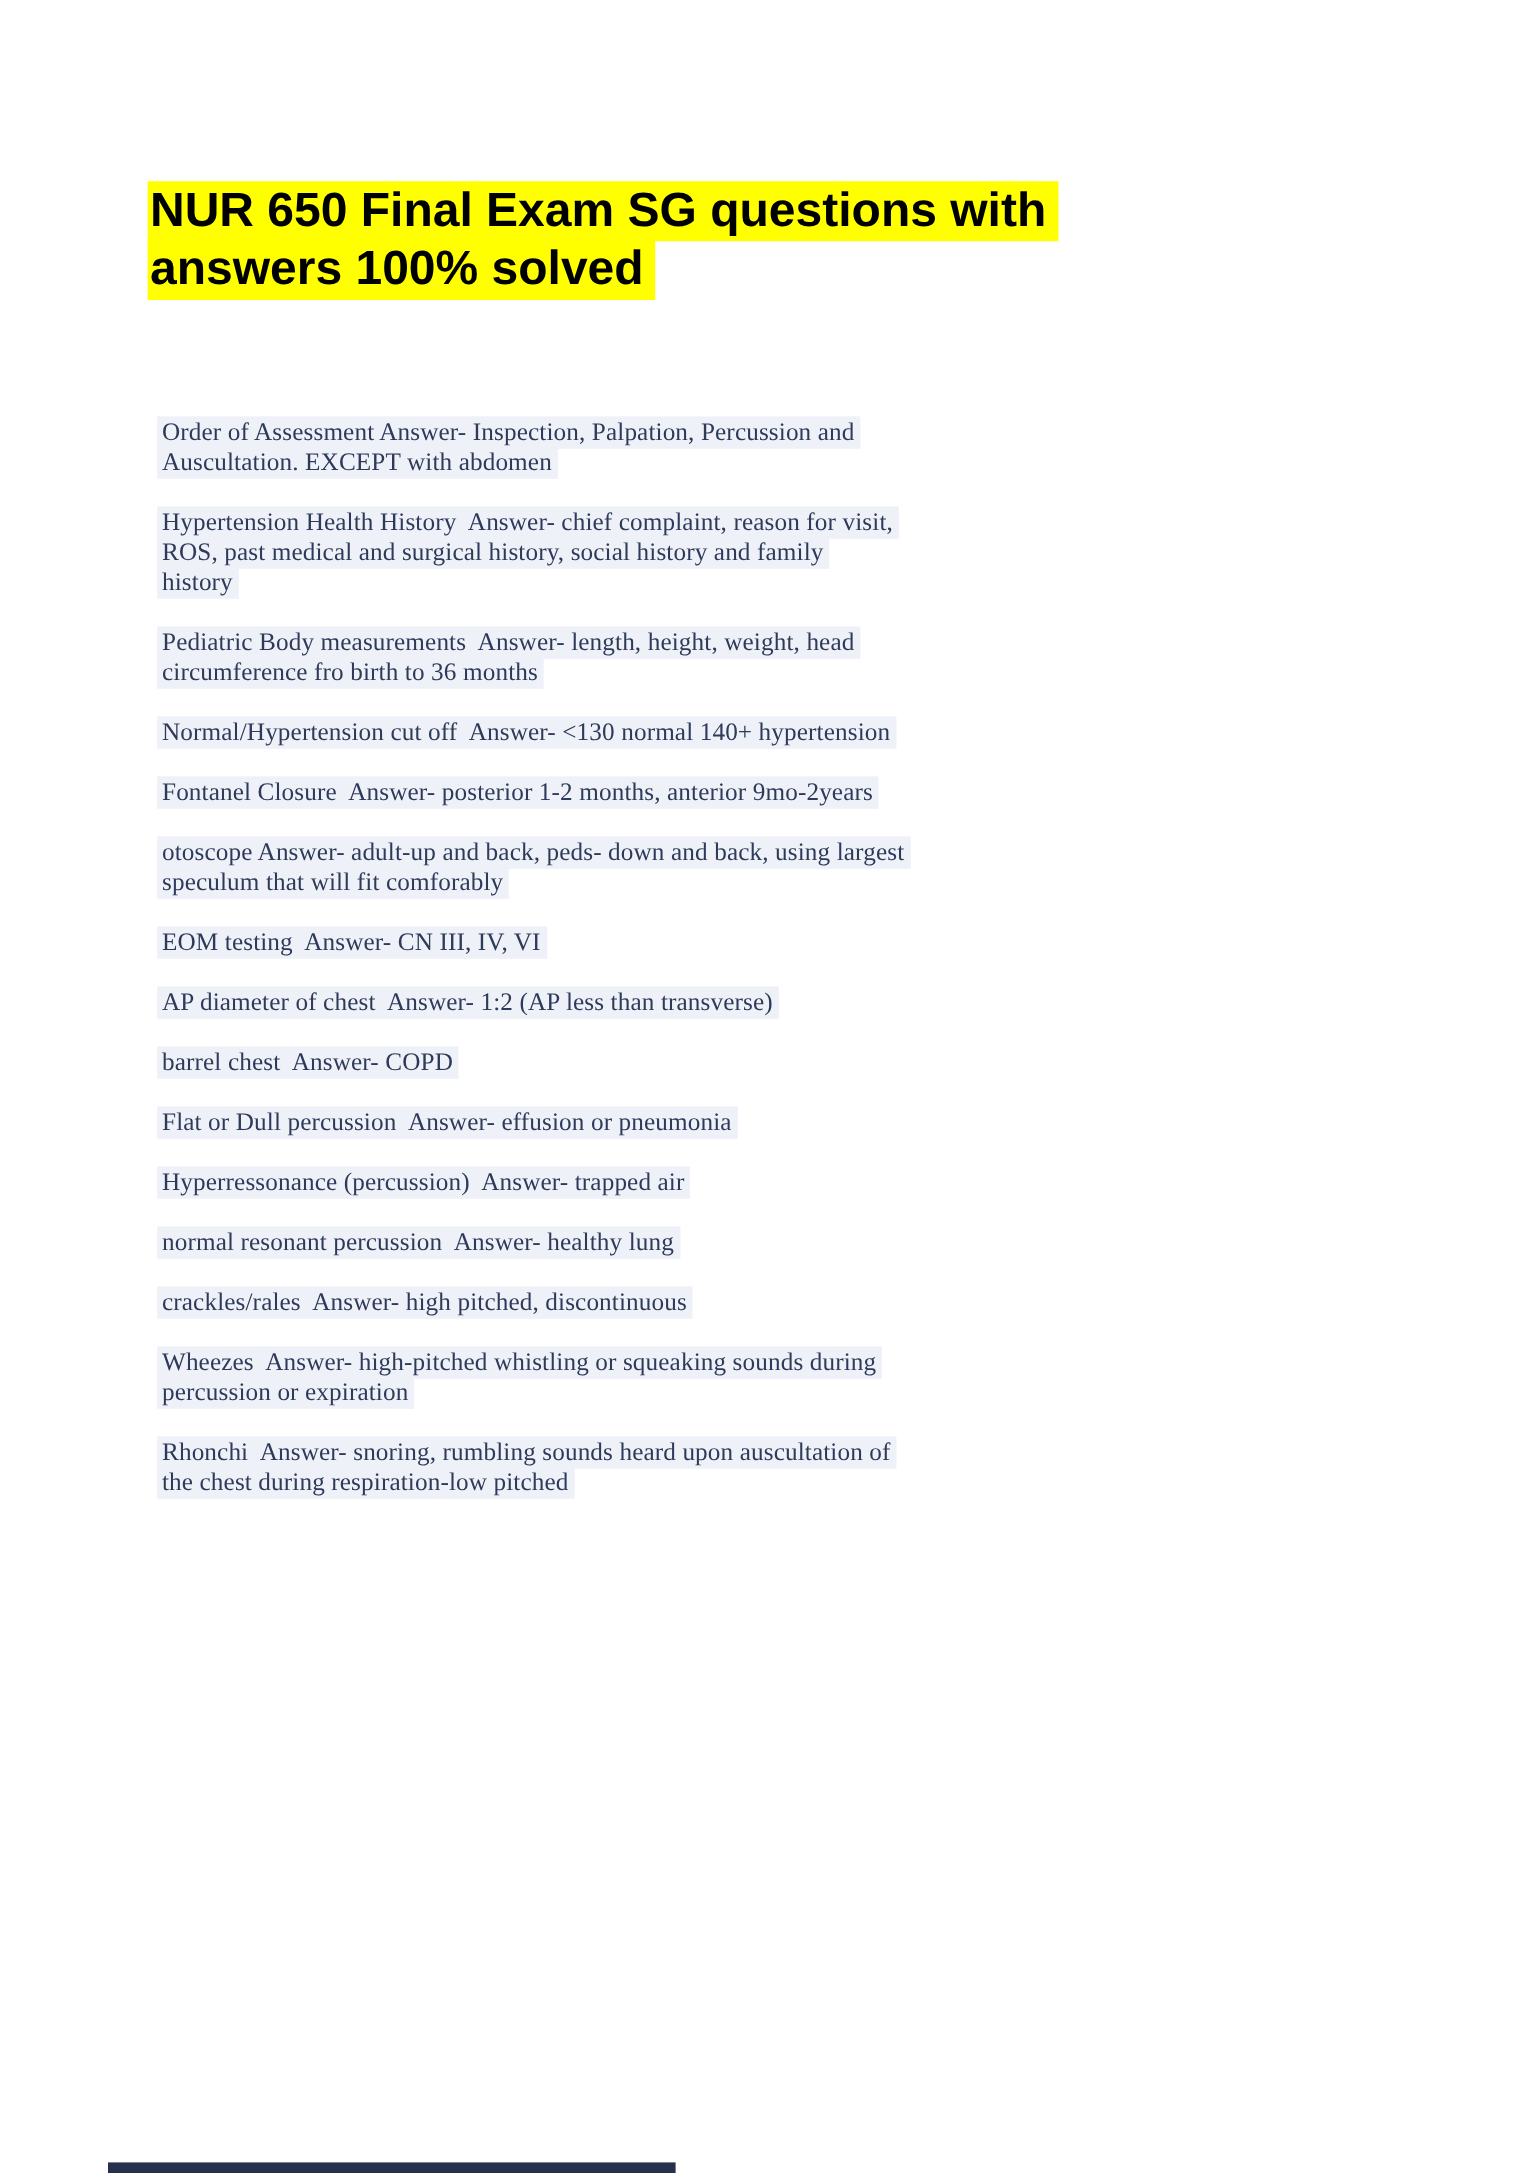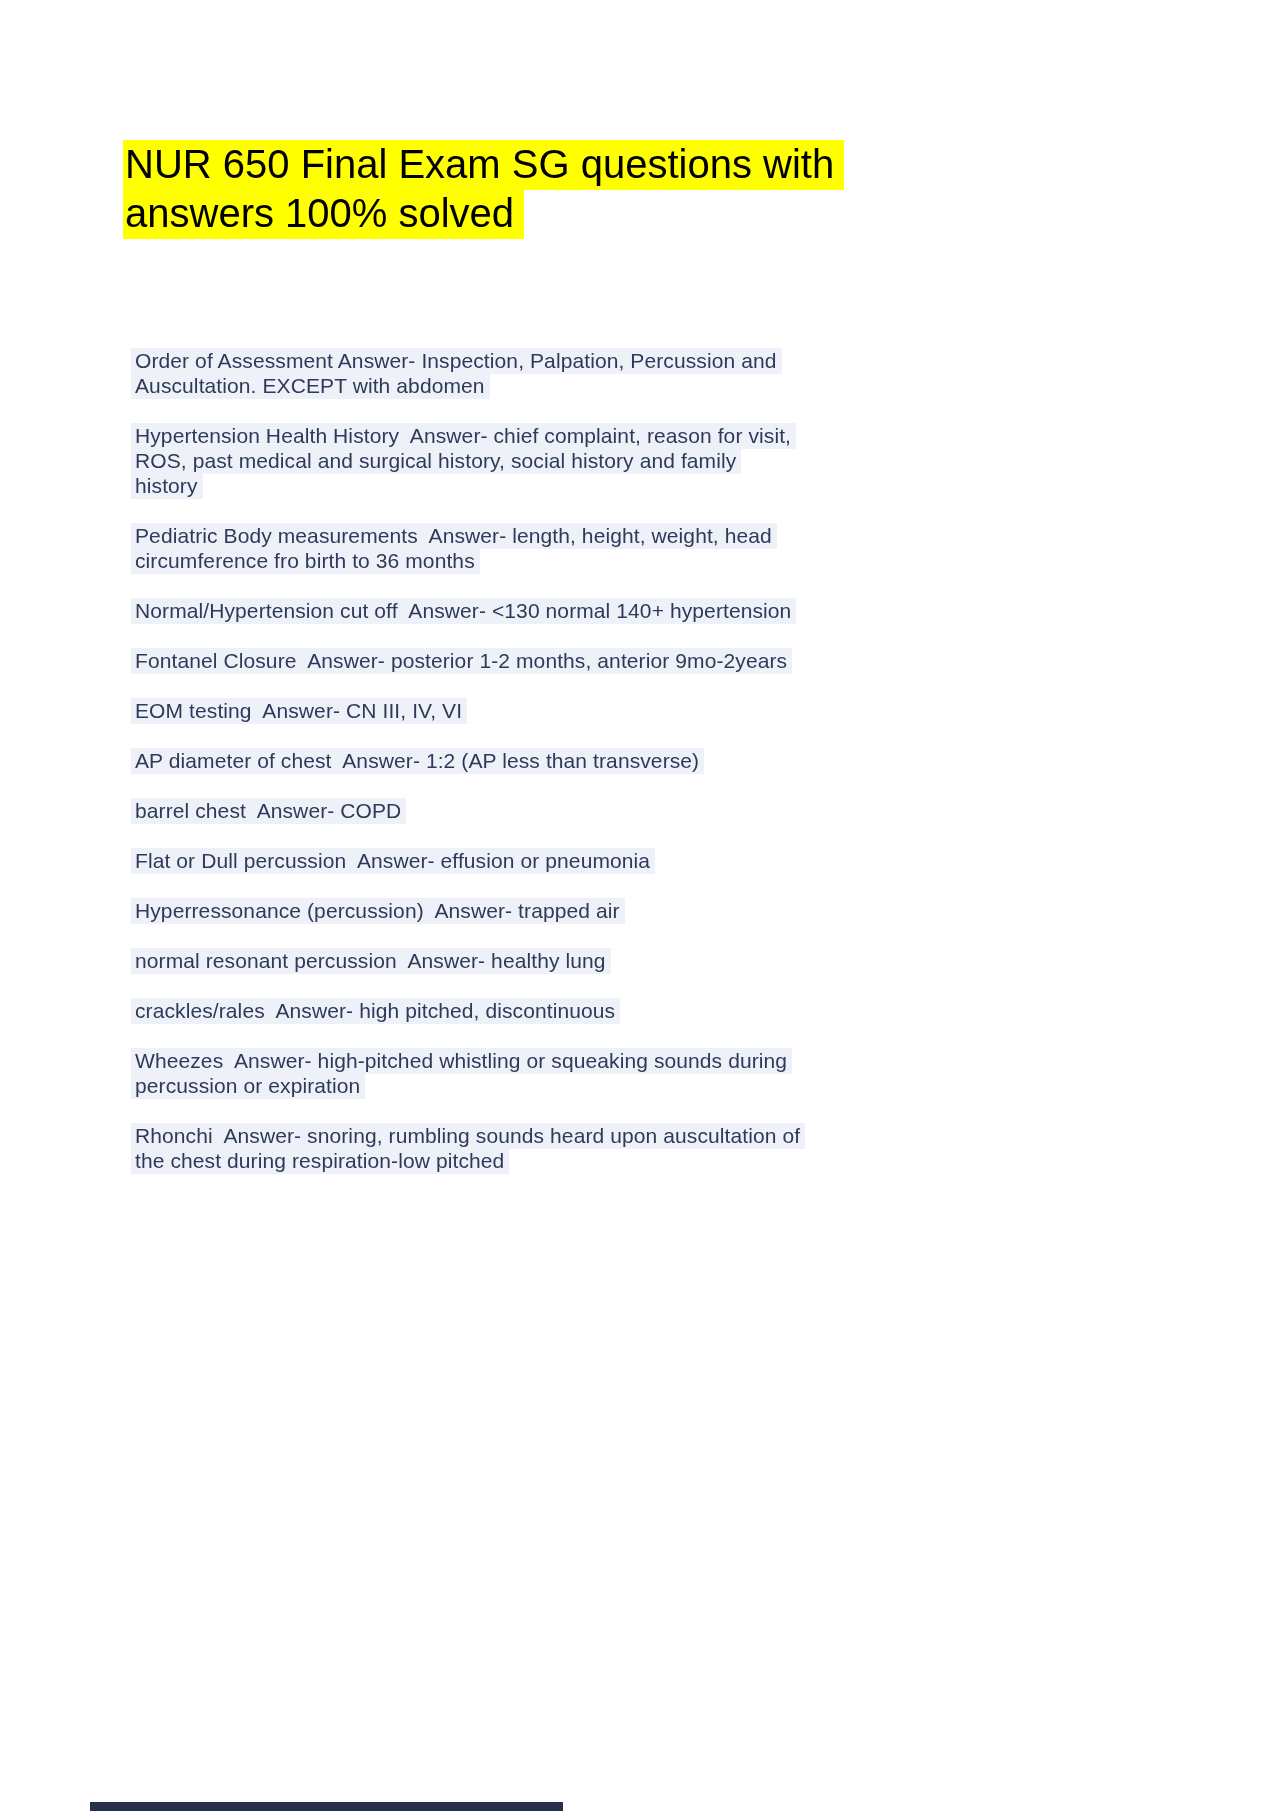--- a/index.html
+++ b/index.html
@@ -15,24 +15,24 @@
     font-family: "Liberation Sans", sans-serif;
   }
   .page {
     position: absolute;
     inset: 0;
     background: #ffffff;
   }
   .doc-title {
     position: absolute;
     left: 123px;
-    top: 140px;
+    top: 151px;
     margin: 0;
     font-size: 40px;
-    font-weight: 400;
+    font-weight: 700;
     line-height: 49px;
     color: #000000;
   }
   .doc-title .hl-yellow {
     background: #ffff00;
     white-space: pre-wrap;
     padding: 2px 10px 4px 2px;
     -webkit-box-decoration-break: clone;
     box-decoration-break: clone;
   }
@@ -41,20 +41,21 @@
     left: 131px;
     top: 348px;
     width: 900px;
   }
   .qa {
     margin: 0 0 25px 0;
     font-size: 21px;
     line-height: 25px;
     color: #2e3a59;
     letter-spacing: 0.1px;
+    font-family: Liberation Serif, serif;
   }
   .qa .hl-blue {
     background: #eff1f8;
     white-space: pre-wrap;
     padding: 1px 5px 2px 4px;
     -webkit-box-decoration-break: clone;
     box-decoration-break: clone;
   }
   .bottom-bar {
     position: absolute;
@@ -76,20 +77,22 @@
   <div class="qa-list">
     <p class="qa"><span class="hl-blue">Order of Assessment Answer- Inspection, Palpation, Percussion and
 Auscultation. EXCEPT with abdomen</span></p>
     <p class="qa"><span class="hl-blue">Hypertension Health History  Answer- chief complaint, reason for visit,
 ROS, past medical and surgical history, social history and family
 history</span></p>
     <p class="qa"><span class="hl-blue">Pediatric Body measurements  Answer- length, height, weight, head
 circumference fro birth to 36 months</span></p>
     <p class="qa"><span class="hl-blue">Normal/Hypertension cut off  Answer- &lt;130 normal 140+ hypertension</span></p>
     <p class="qa"><span class="hl-blue">Fontanel Closure  Answer- posterior 1-2 months, anterior 9mo-2years</span></p>
+    <p class="qa"><span class="hl-blue">otoscope Answer- adult-up and back, peds- down and back, using largest
+speculum that will fit comforably</span></p>
     <p class="qa"><span class="hl-blue">EOM testing  Answer- CN III, IV, VI</span></p>
     <p class="qa"><span class="hl-blue">AP diameter of chest  Answer- 1:2 (AP less than transverse)</span></p>
     <p class="qa"><span class="hl-blue">barrel chest  Answer- COPD</span></p>
     <p class="qa"><span class="hl-blue">Flat or Dull percussion  Answer- effusion or pneumonia</span></p>
     <p class="qa"><span class="hl-blue">Hyperressonance (percussion)  Answer- trapped air</span></p>
     <p class="qa"><span class="hl-blue">normal resonant percussion  Answer- healthy lung</span></p>
     <p class="qa"><span class="hl-blue">crackles/rales  Answer- high pitched, discontinuous</span></p>
     <p class="qa"><span class="hl-blue">Wheezes  Answer- high-pitched whistling or squeaking sounds during
 percussion or expiration</span></p>
     <p class="qa"><span class="hl-blue">Rhonchi  Answer- snoring, rumbling sounds heard upon auscultation of

